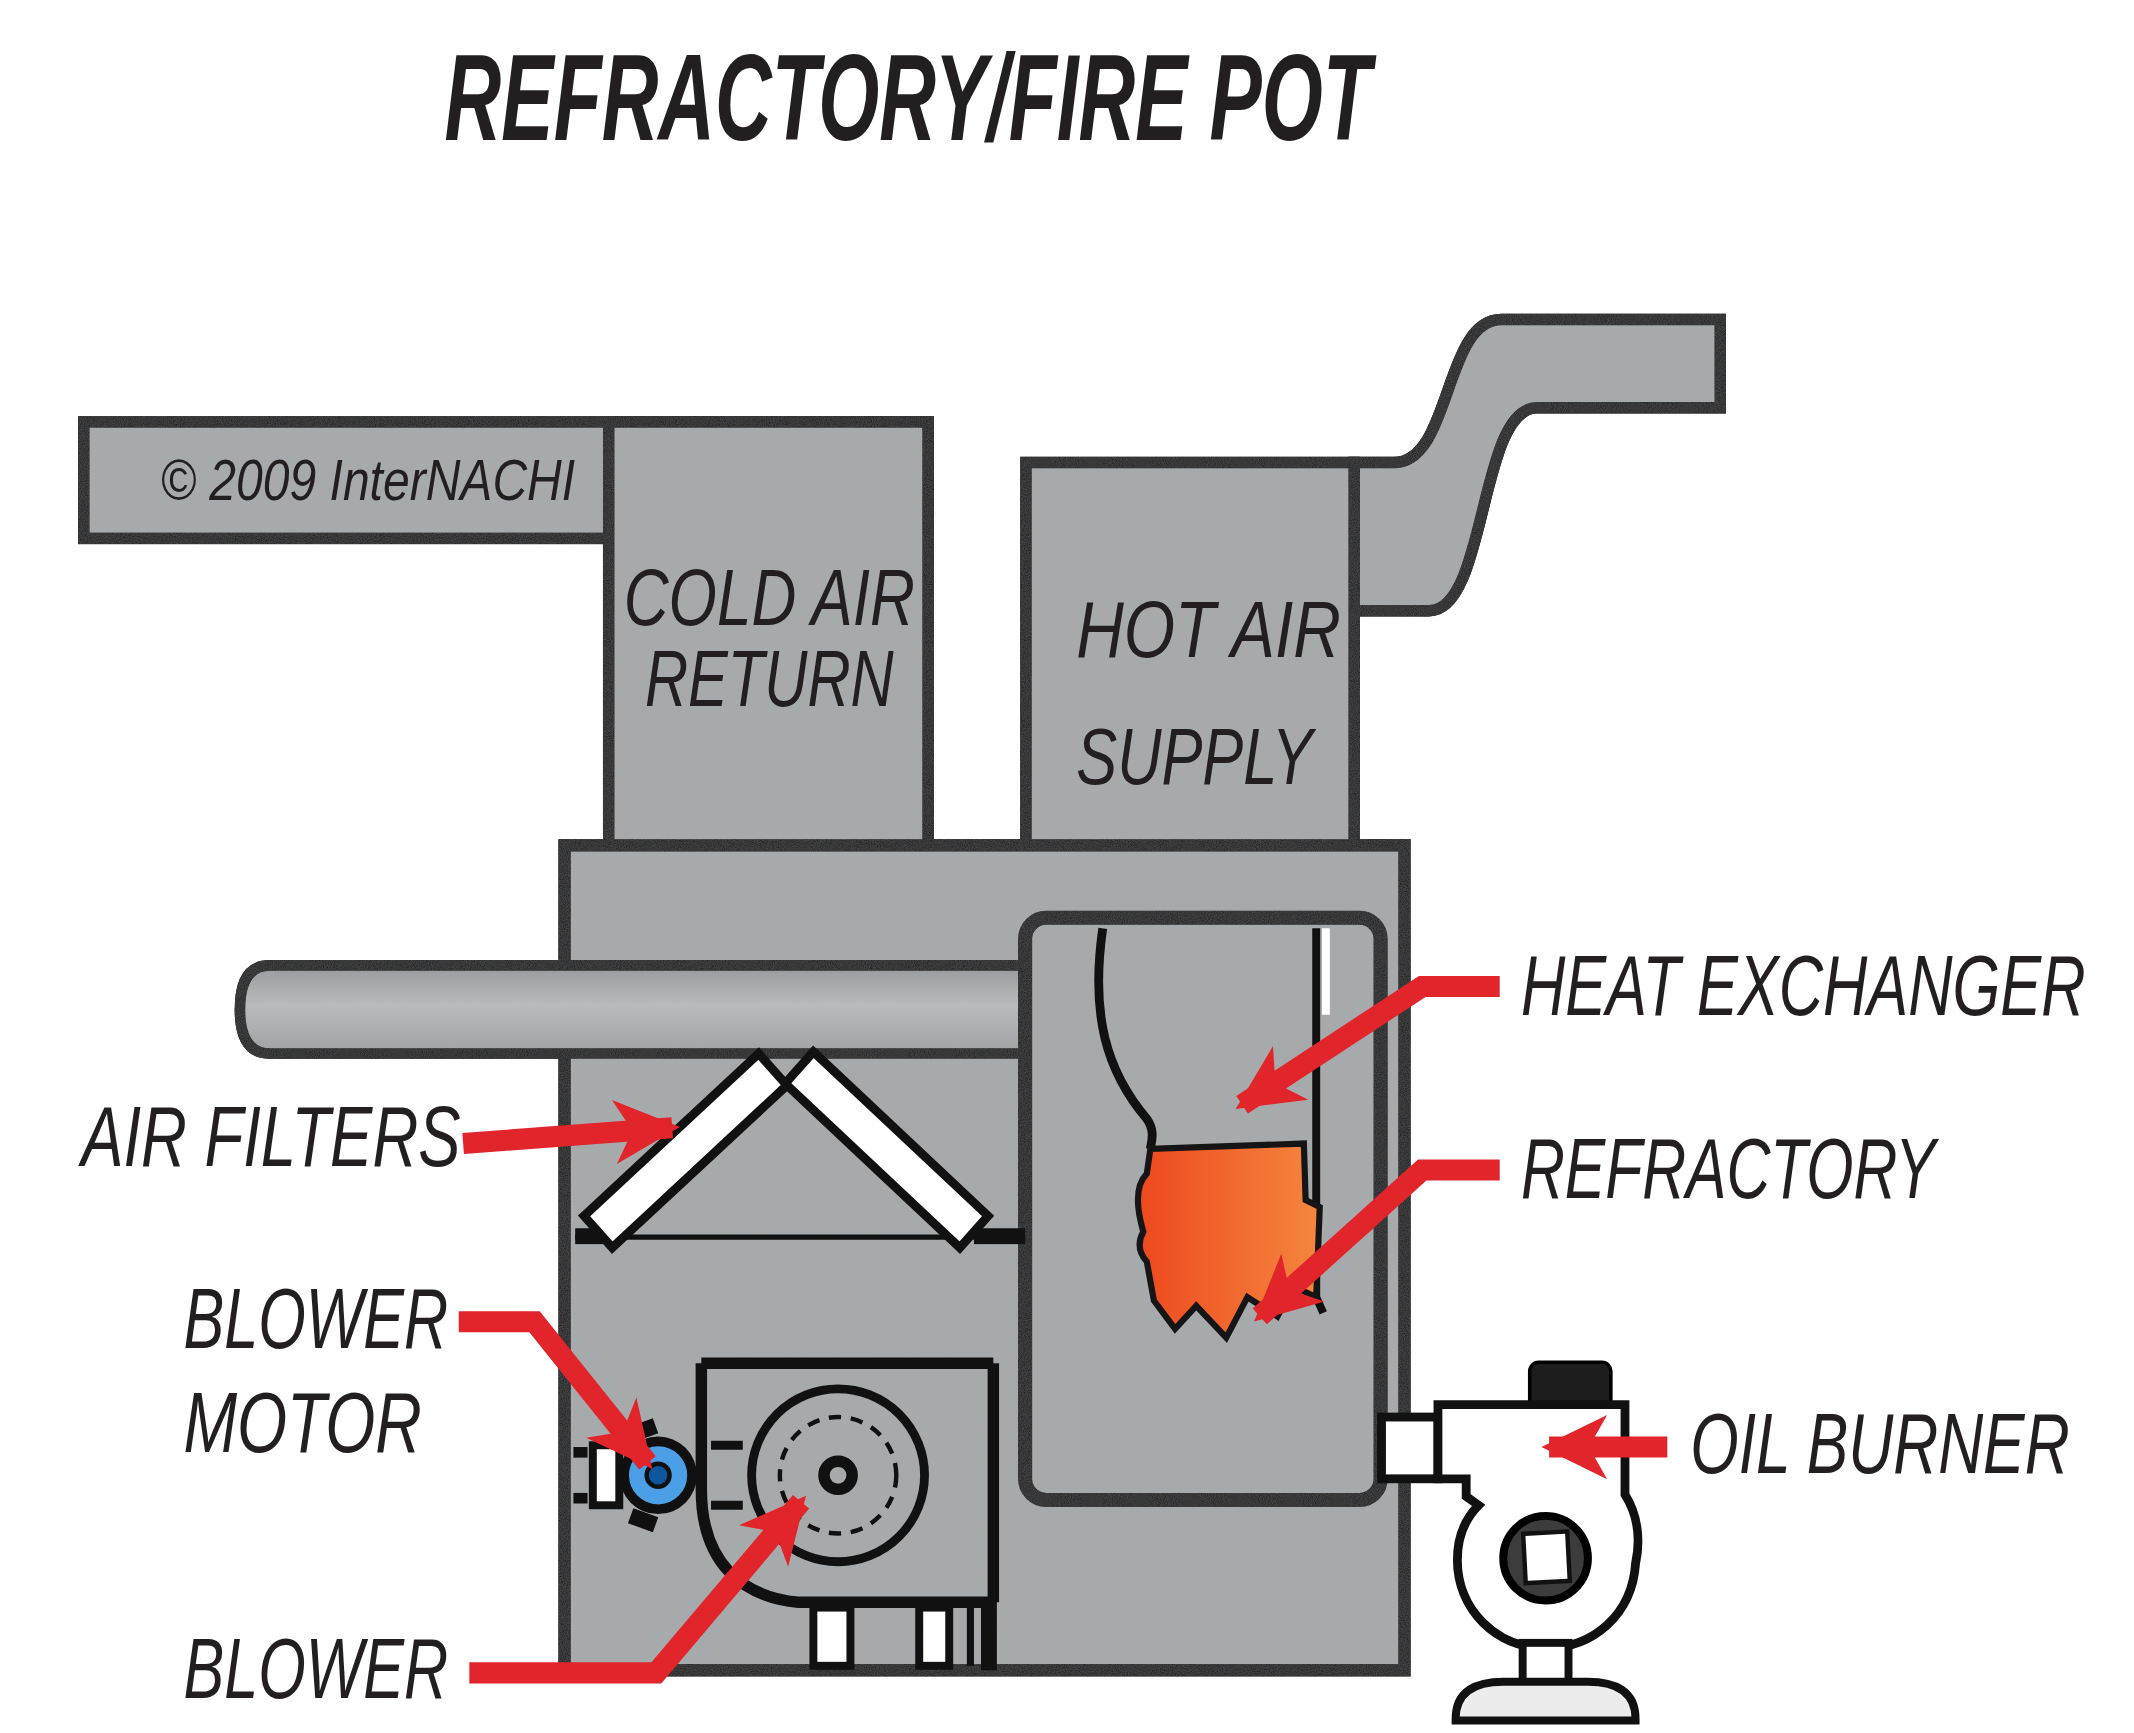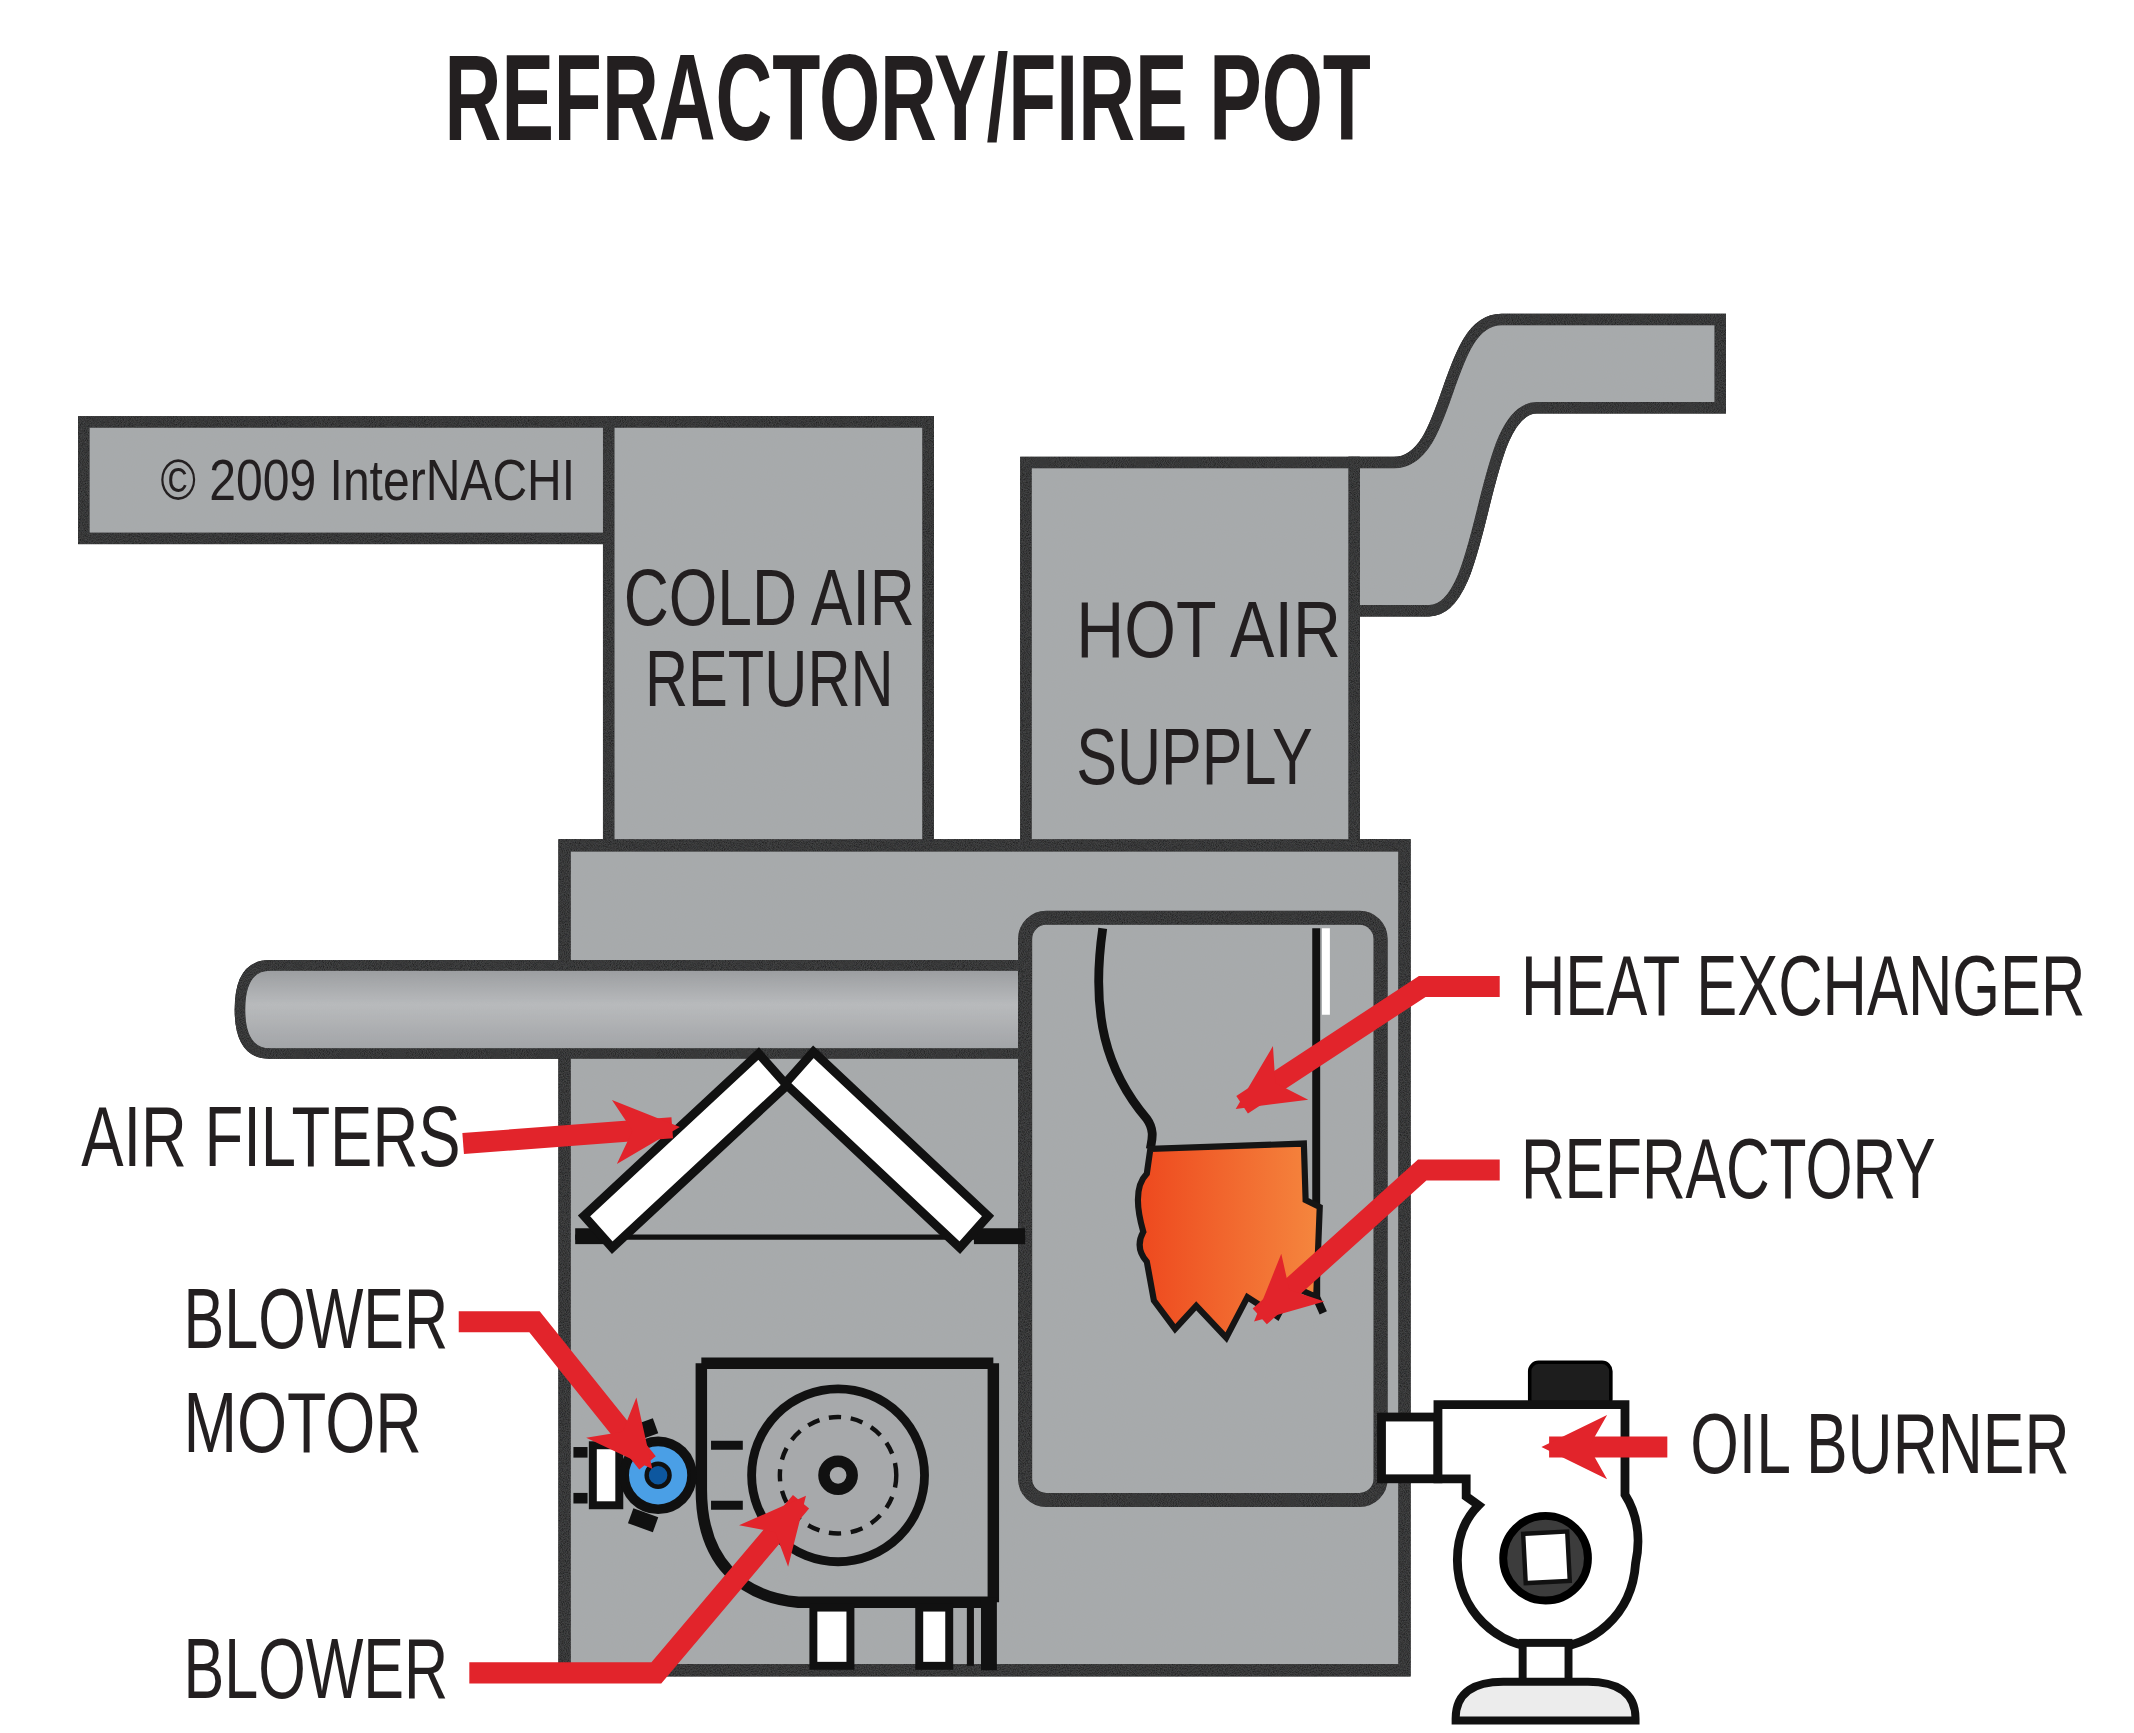--- a/index.html
+++ b/index.html
@@ -1,16 +1,16 @@
 <!DOCTYPE html>
 <html style="font-size:14px"><head>
 <meta charset="utf-8">
 <style>
   html,body{margin:0;padding:0;background:#ffffff;}
-  .stage{position:relative;width:2134px;height:1734px;background:#fff;overflow:hidden;}
+  .stage{position:relative;width:2134px;height:1734px;background:#fff;overflow:hidden;font-style:italic;}
   svg{display:block;}
   text{font-family:"Liberation Sans","DejaVu Sans",sans-serif;fill:#231f20;}
   .title-text{font-weight:bold;}
   .duct-text,.lbl{font-weight:normal;}
 </style>
 </head>
 <body>
 
 <div class="stage">
 <svg width="2134" height="1734" viewBox="0 0 2419 1965">

